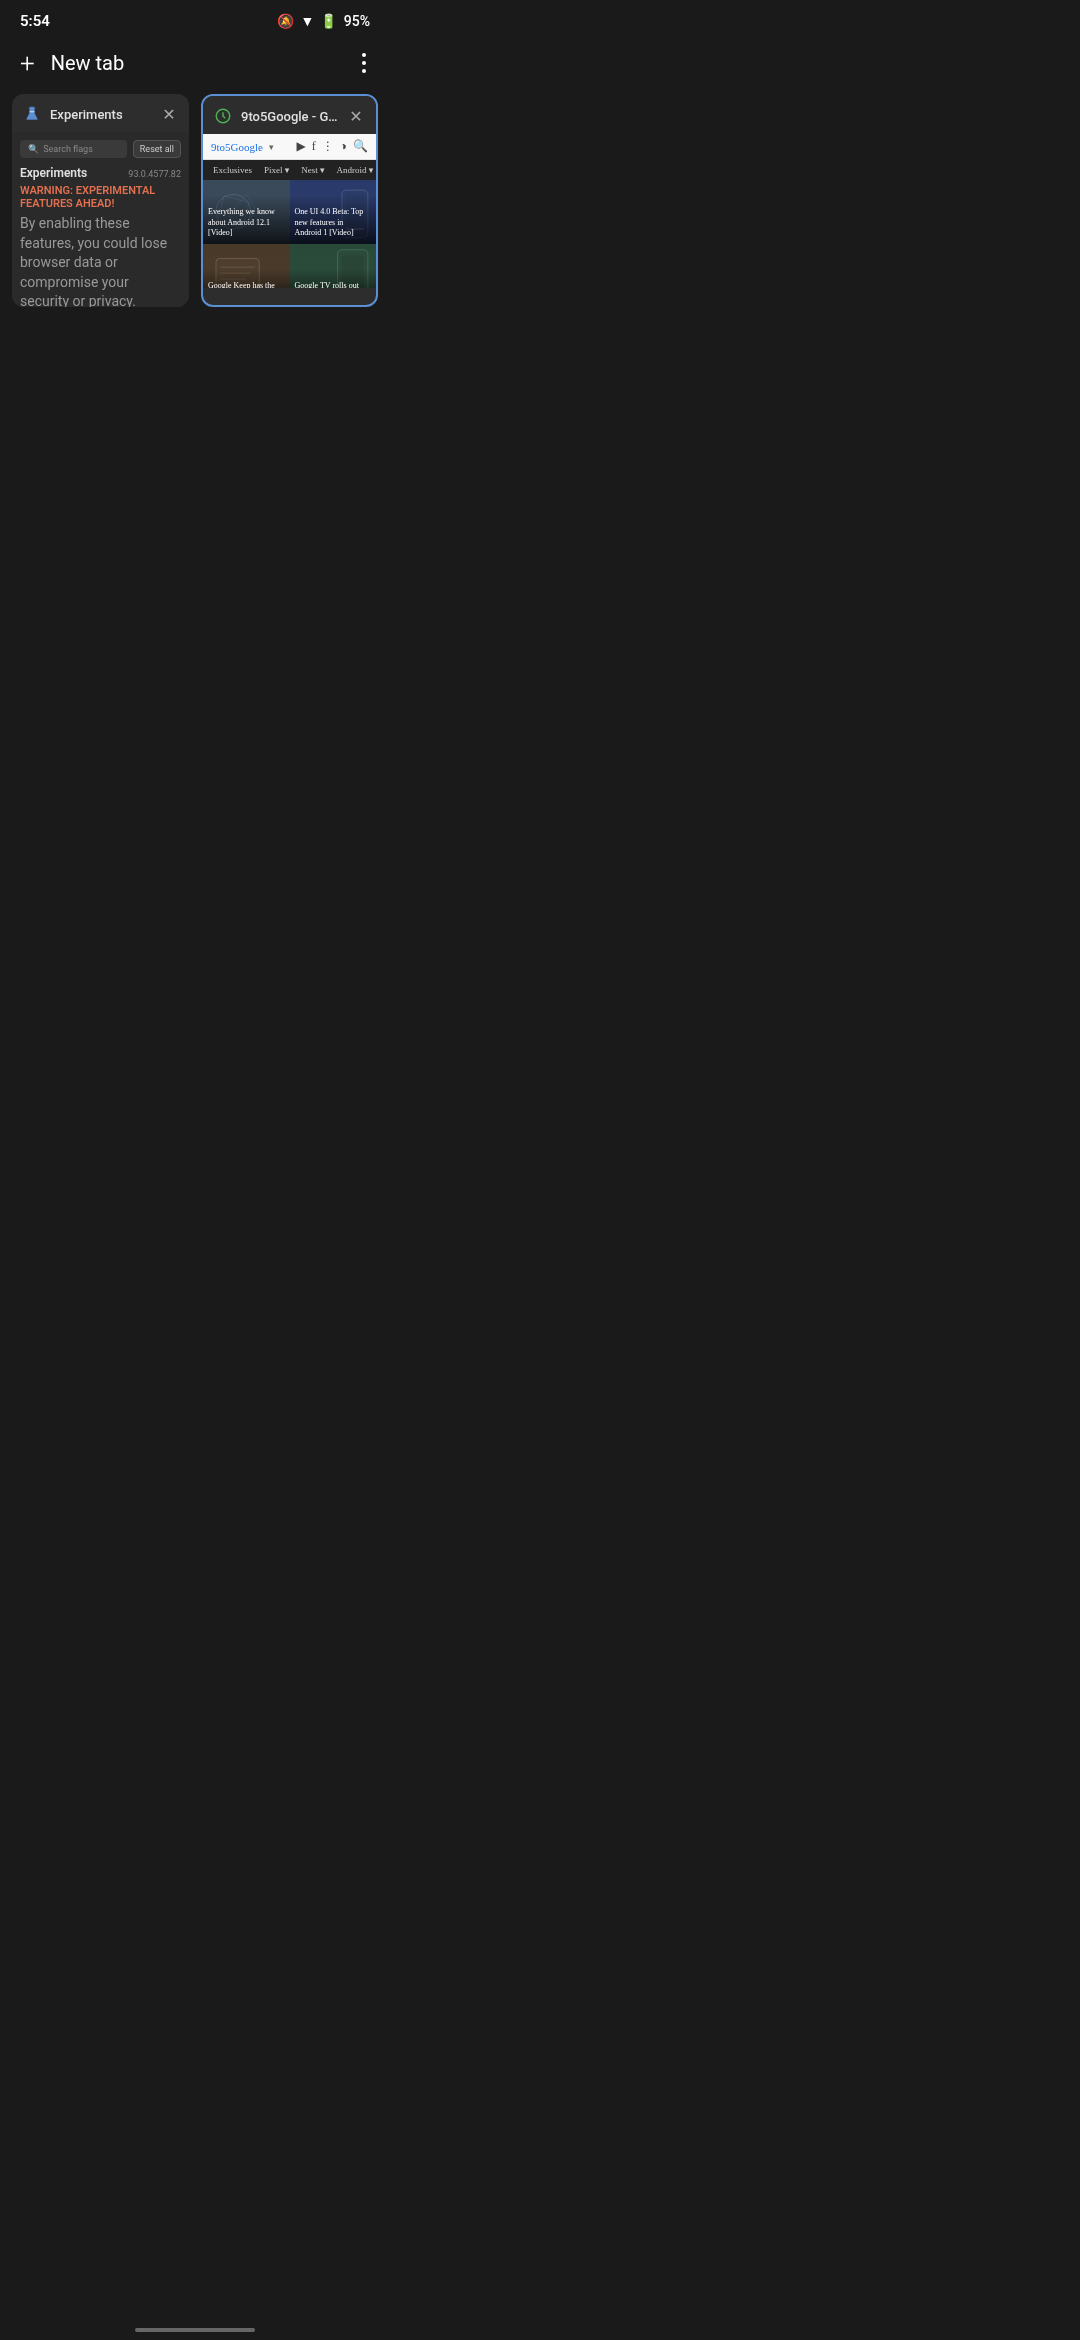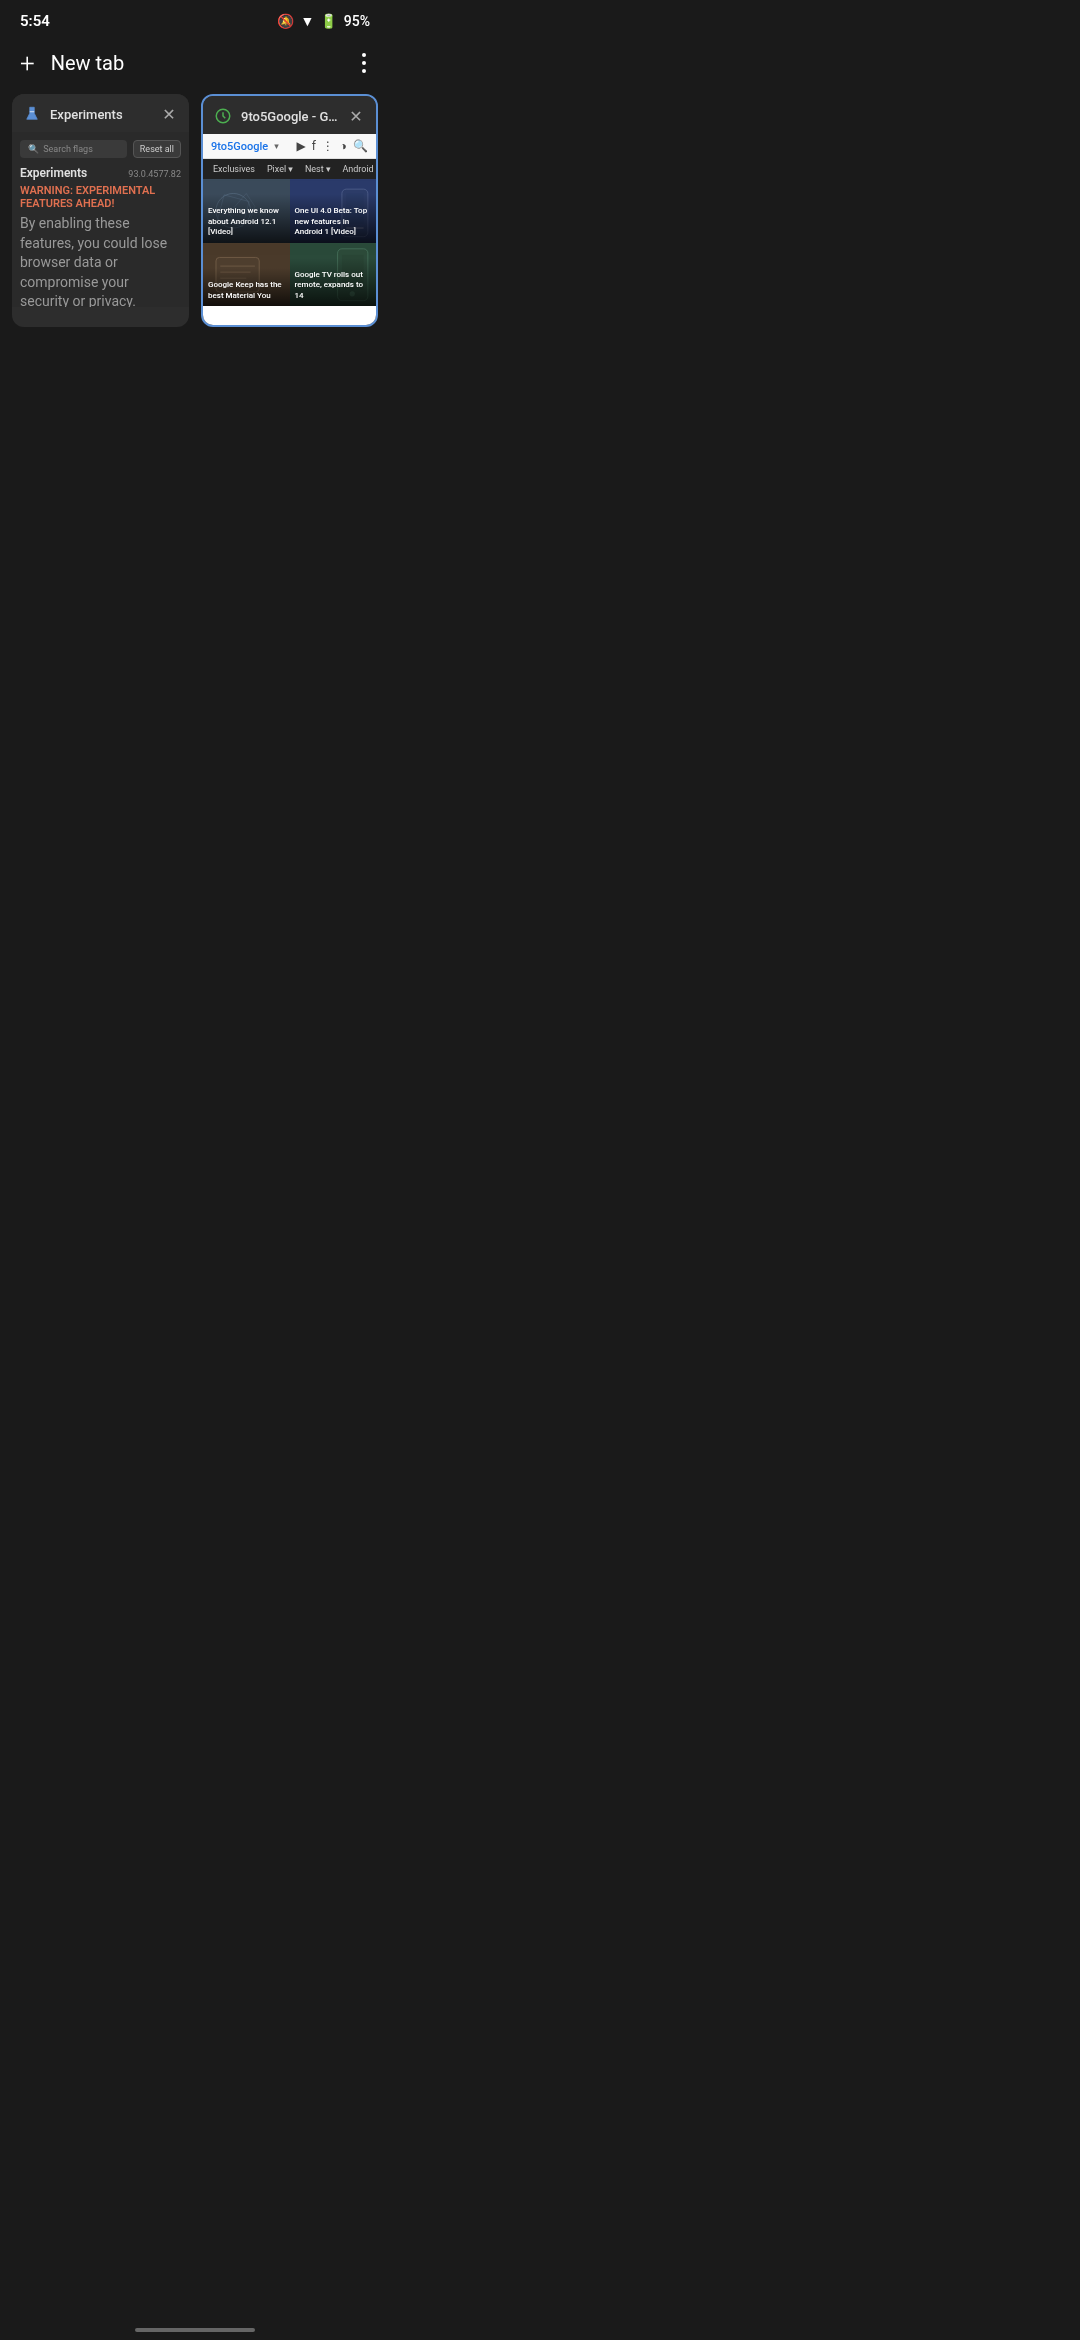--- a/index.html
+++ b/index.html
@@ -201,22 +201,23 @@
       cursor: pointer;
     }
     .exp-tab.active {
       color: #6b9fd4;
       border-bottom: 2px solid #6b9fd4;
     }
 
     
     .news-content {
       background: #fff;
-      height: 191px;
-      overflow: hidden;
+      height: 154px;
+      overflow: hidden;
+      font-family: Liberation Serif, serif;
     }
     .news-site-bar {
       background: #f8f8f8;
       padding: 5px 8px;
       display: flex;
       align-items: center;
       gap: 6px;
       border-bottom: 1px solid #e0e0e0;
     }
     .news-site-name {

